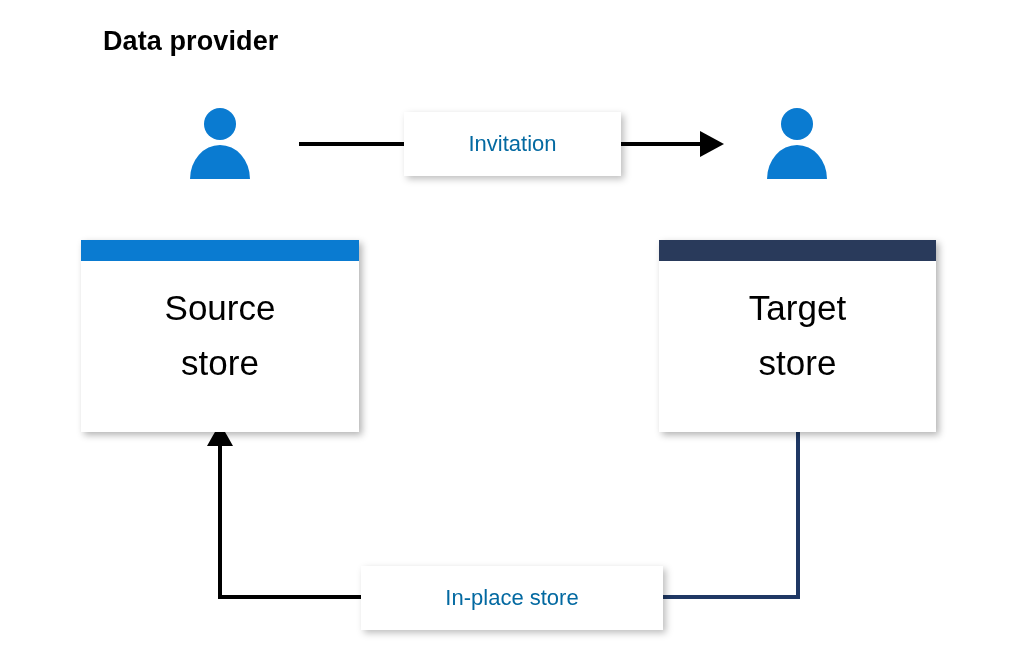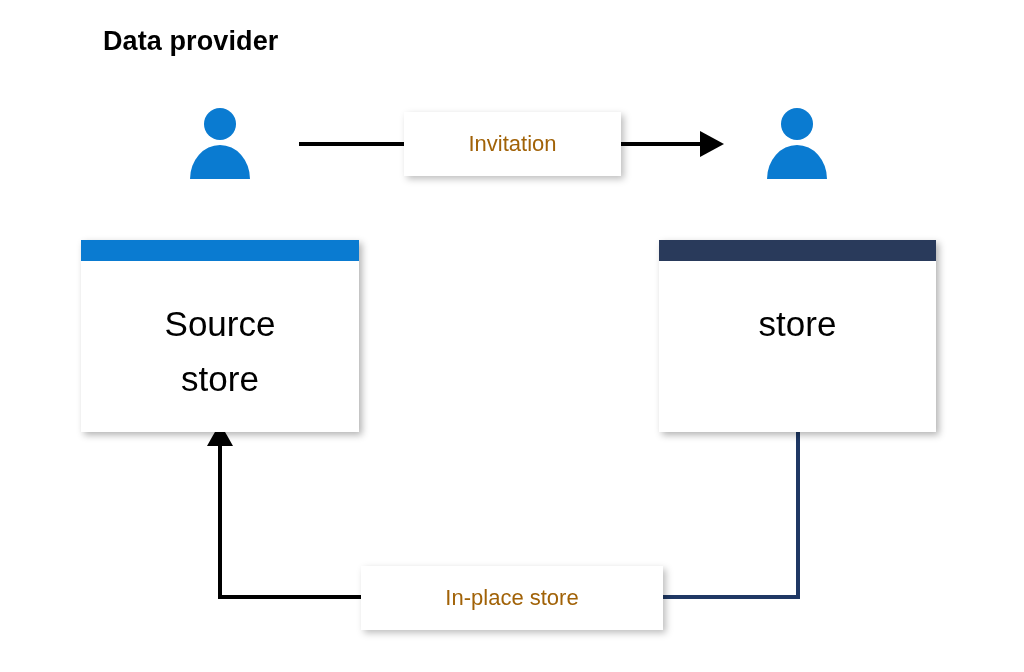--- a/index.html
+++ b/index.html
@@ -80,21 +80,20 @@
     height: 21px;
   }
   .store-label {
     position: absolute;
     left: 0;
     width: 100%;
     text-align: center;
     font-size: 35px;
     line-height: 1.58;
     color: #000000;
-    margin-top: 16px;
   }
   #store-source { left: 81px; top: 240px; width: 278px; height: 192px; }
   #store-source .store-header { background: #0a7bd1; }
   #store-source .store-label { top: 40px; }
   #store-target { left: 659px; top: 240px; width: 277px; height: 192px; }
   #store-target .store-header { background: #293a5b; }
   #store-target .store-label { top: 40px; }
 
   
   #connectors {
@@ -110,21 +109,21 @@
     position: absolute;
     background: #ffffff;
     box-shadow: 3px 3px 7px rgba(0,0,0,0.26);
     display: flex;
     align-items: center;
     justify-content: center;
     box-sizing: border-box;
   }
   .connector-label span {
     font-size: 22px;
-    color: #a16207;
+    color: #0369a1;
     white-space: nowrap;
     line-height: 1;
   }
   #label-invitation { left: 404px; top: 112px; width: 217px; height: 64px; }
   #label-inplace    { left: 361px; top: 566px; width: 302px; height: 64px; }
 </style>
 </head>
 <body>
 
 <div id="canvas">
@@ -158,20 +157,21 @@
     <div class="store-header"></div>
     <div class="store-label">
       <div>Source</div>
       <div>store</div>
     </div>
   </div>
 
   <div id="store-target" class="store-box">
     <div class="store-header"></div>
     <div class="store-label">
+      <div>Target</div>
       <div>store</div>
     </div>
   </div>
 
   <div id="label-invitation" class="connector-label">
     <span>Invitation</span>
   </div>
   <div id="label-inplace" class="connector-label">
     <span>In-place store</span>
   </div>

